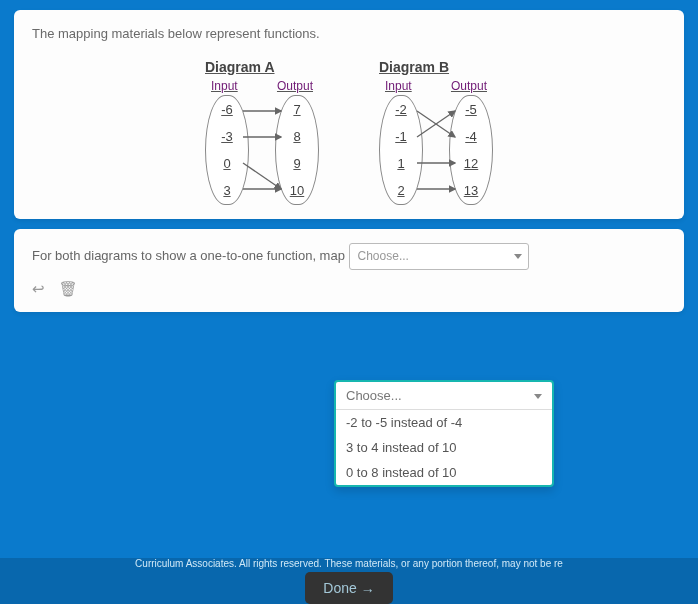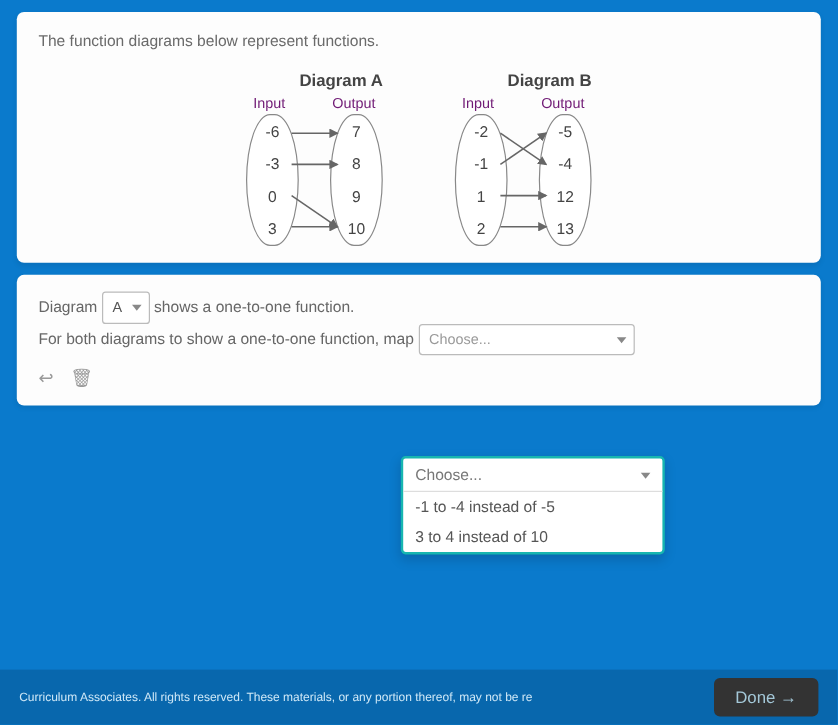--- a/index.html
+++ b/index.html
@@ -23,21 +23,21 @@
     font-size: 13px;
     color: #6a6a6a;
     line-height: 1.6;
   }
   .diagrams-wrap {
     display: flex;
     justify-content: center;
     gap: 60px;
     margin-top: 14px;
   }
-  .diagram { text-align: right; }
+  .diagram { text-align: left; text-decoration: underline; }
   .diagram-title { font-weight: bold; font-size: 14px; color: #444; margin-bottom: 4px; }
   .diagram-labels { display: flex; justify-content: space-between; font-size: 12px; color: #701a75; padding: 0 6px 2px; }
   .ovals { display: flex; gap: 26px; position: relative; }
   .oval {
     border: 1.5px solid #888;
     border-radius: 50% / 55%;
     width: 44px;
     height: 110px;
     display: flex;
     flex-direction: column;
@@ -113,39 +113,40 @@
     position: absolute;
     left: 0; right: 0; bottom: 0;
     height: 46px;
     background: rgba(0,0,0,0.15);
     display: flex;
     align-items: center;
     justify-content: space-between;
     padding: 0 16px;
     font-size: 10px;
     color: #cfe8f7;
+    flex-direction: column;
   }
   .done-btn {
     background: #333;
     color: #a4c8d8;
     border-radius: 5px;
     padding: 8px 18px;
     font-size: 14px;
     display: flex;
     align-items: center;
     gap: 6px;
     cursor: pointer;
     text-align: right;
   }
 </style>
 </head>
 <body>
 
 <div class="card intro">
-  <p>The function diagrams below represent functions.</p>
+  <p>The mapping materials below represent functions.</p>
 
   <div class="diagrams-wrap">
 
     <div class="diagram">
       <div class="diagram-title">Diagram A</div>
       <div class="diagram-labels">
         <span>Input</span>
         <span>Output</span>
       </div>
       <div class="ovals">
@@ -206,38 +207,34 @@
           <line x1="38" y1="94" x2="76" y2="94" stroke="#666" stroke-width="1.3" marker-end="url(#ahB)"></line>
         </svg>
       </div>
     </div>
 
   </div>
 </div>
 
 <div class="card answer-card">
   <p>
-    <span>Diagram </span>
-    <span class="inline-select"><span>A</span></span>
-    <span> shows a one-to-one function.</span>
-  </p>
-  <p>
     <span>For both diagrams to show a one-to-one function, map </span>
     <span class="inline-select" style="min-width:180px;color:#999"><span>Choose...</span></span>
   </p>
   <div class="toolbar">
     <span class="icon-btn">↩</span>
     <span class="icon-btn">🗑</span>
   </div>
 </div>
 
 <div class="dropdown-open">
   <div class="dropdown-header">Choose...</div>
-  <div class="dropdown-option">-1 to -4 instead of -5</div>
+  <div class="dropdown-option">-2 to -5 instead of -4</div>
   <div class="dropdown-option">3 to 4 instead of 10</div>
+  <div class="dropdown-option">0 to 8 instead of 10</div>
 </div>
 
 <div class="footer-bar">
   <span>Curriculum Associates. All rights reserved. These materials, or any portion thereof, may not be re</span>
   <div class="done-btn">
     <span>Done →</span>
   </div>
 </div>
 
 </body></html>

